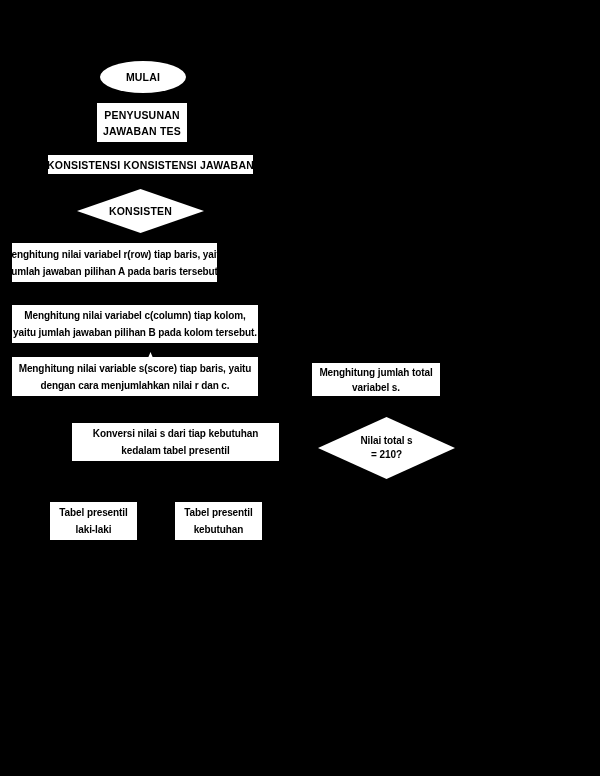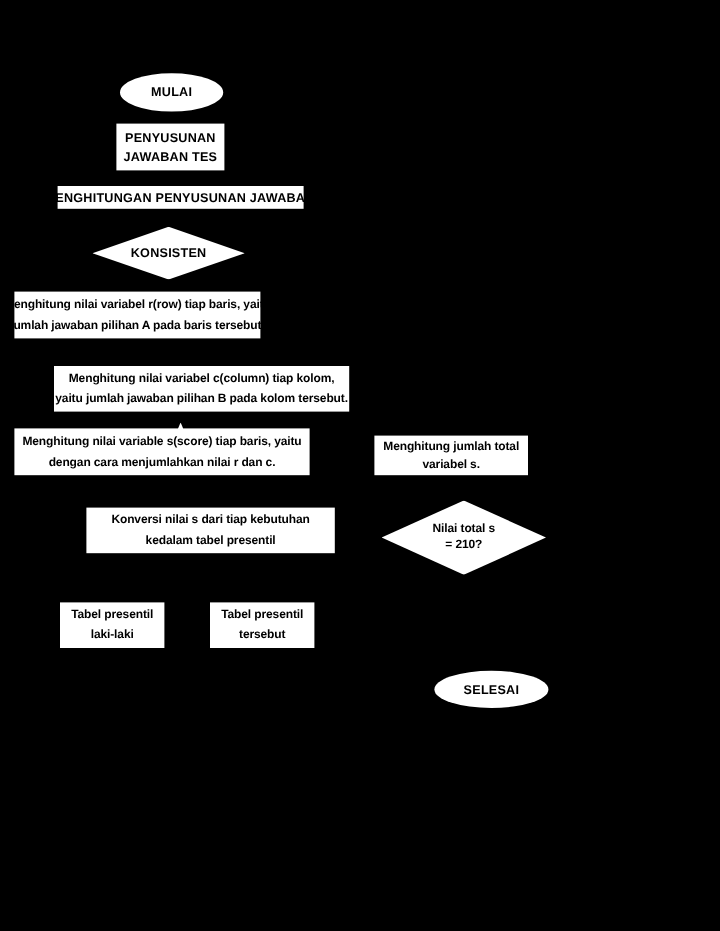--- a/index.html
+++ b/index.html
@@ -32,21 +32,21 @@
   .diamond{clip-path:polygon(50% 0,100% 50%,50% 100%,0 50%);}
   .caps{font-size:10.5px;font-weight:600;letter-spacing:.2px;line-height:16px;}
   .body{font-size:10px;font-weight:600;letter-spacing:-0.1px;line-height:17px;}
 
   
   #mulai        {left:100px;top:61px; width:86px; height:32px;}
   #penyusunan   {left:97px; top:103px;width:90px; height:39px;}
   #penghitungan {left:48px; top:155px;width:205px;height:19px;}
   #konsisten    {left:77px; top:189px;width:127px;height:44px;}
   #hitung-r     {left:12px; top:243px;width:205px;height:39px;}
-  #hitung-c     {left:12px; top:305px;width:246px;height:38px;margin-left:33px;}
+  #hitung-c     {left:12px; top:305px;width:246px;height:38px;}
   #hitung-s     {left:12px; top:357px;width:246px;height:39px;}
   #jumlah-total {left:312px;top:363px;width:128px;height:33px;}
   #konversi     {left:72px; top:423px;width:207px;height:38px;}
   #nilai-total  {left:318px;top:417px;width:137px;height:62px;}
   #tabel-laki   {left:50px; top:502px;width:87px; height:38px;}
   #tabel-peremp {left:175px;top:502px;width:87px; height:38px;}
   #selesai      {left:362px;top:559px;width:95px; height:31px;}
   #jumlah-total .ln{line-height:15px;}
   #nilai-total .ln{line-height:14px;}
 
@@ -65,21 +65,21 @@
   <div id="mulai" class="node ellipse caps">
     <span class="ln">MULAI</span>
   </div>
 
   <div id="penyusunan" class="node caps">
     <span class="ln">PENYUSUNAN</span>
     <span class="ln">JAWABAN TES</span>
   </div>
 
   <div id="penghitungan" class="node caps">
-    <span class="ln">PENGHITUNGAN PENYUSUNAN JAWABAN</span>
+    <span class="ln">KONSISTENSI KONSISTENSI JAWABAN</span>
   </div>
 
   <div id="konsisten" class="node diamond caps">
     <span class="ln">KONSISTEN</span>
   </div>
 
   <div id="hitung-r" class="node body">
     <span class="ln">Menghitung nilai variabel r(row) tiap baris, yaitu</span>
     <span class="ln">jumlah jawaban pilihan A pada baris tersebut.</span>
   </div>
@@ -111,20 +111,17 @@
     <span class="ln">= 210?</span>
   </div>
 
   <div id="tabel-laki" class="node body">
     <span class="ln">Tabel presentil</span>
     <span class="ln">laki-laki</span>
   </div>
 
   <div id="tabel-peremp" class="node body">
     <span class="ln">Tabel presentil</span>
-    <span class="ln">tersebut</span>
+    <span class="ln">kebutuhan</span>
   </div>
 
-  <div id="selesai" class="node ellipse caps">
-    <span class="ln">SELESAI</span>
-  </div>
 
 </div>
 
 </body></html>

